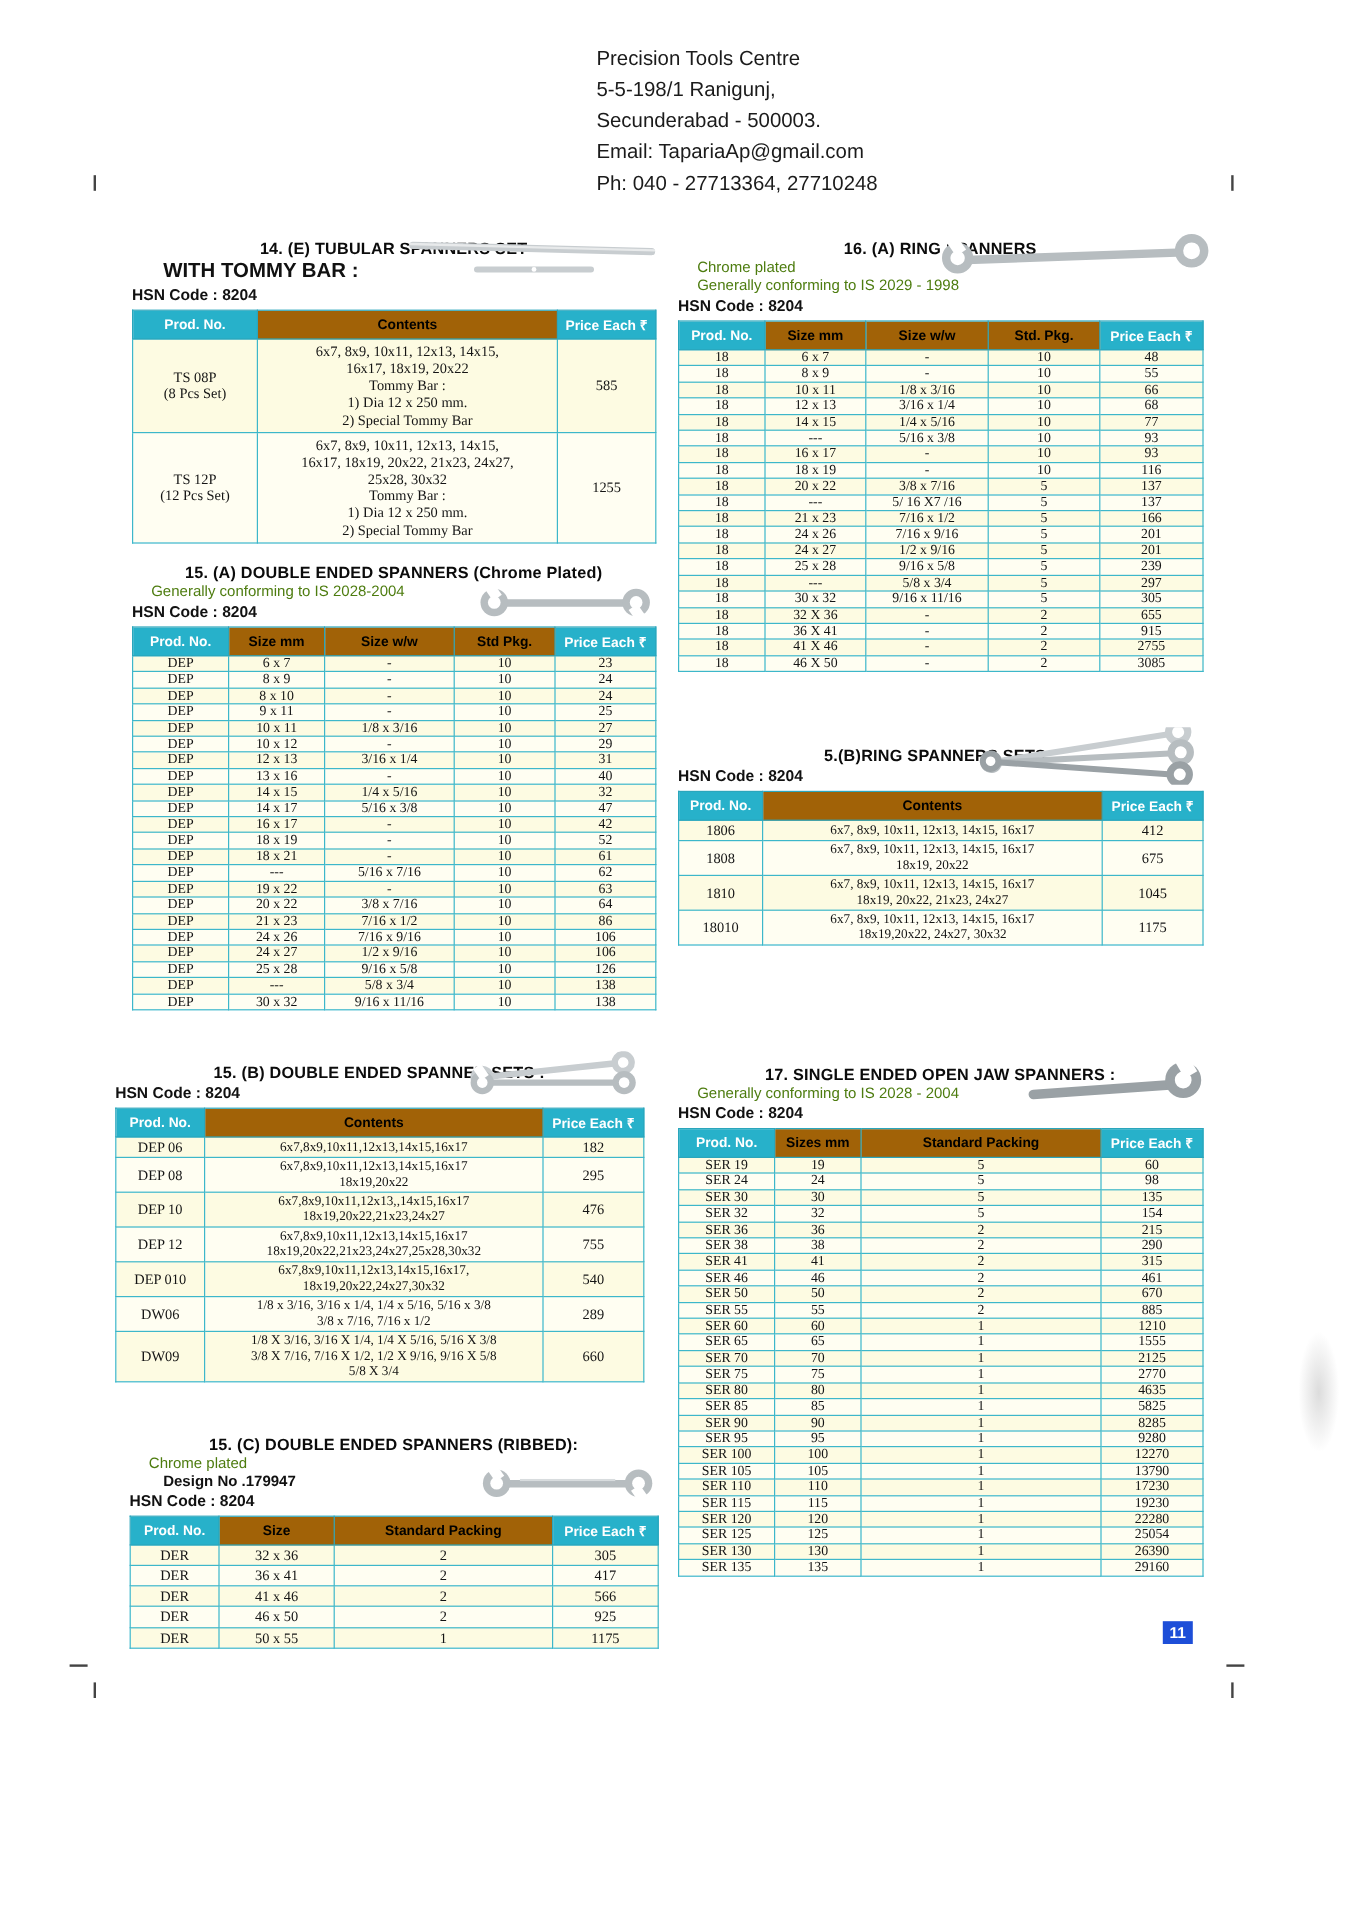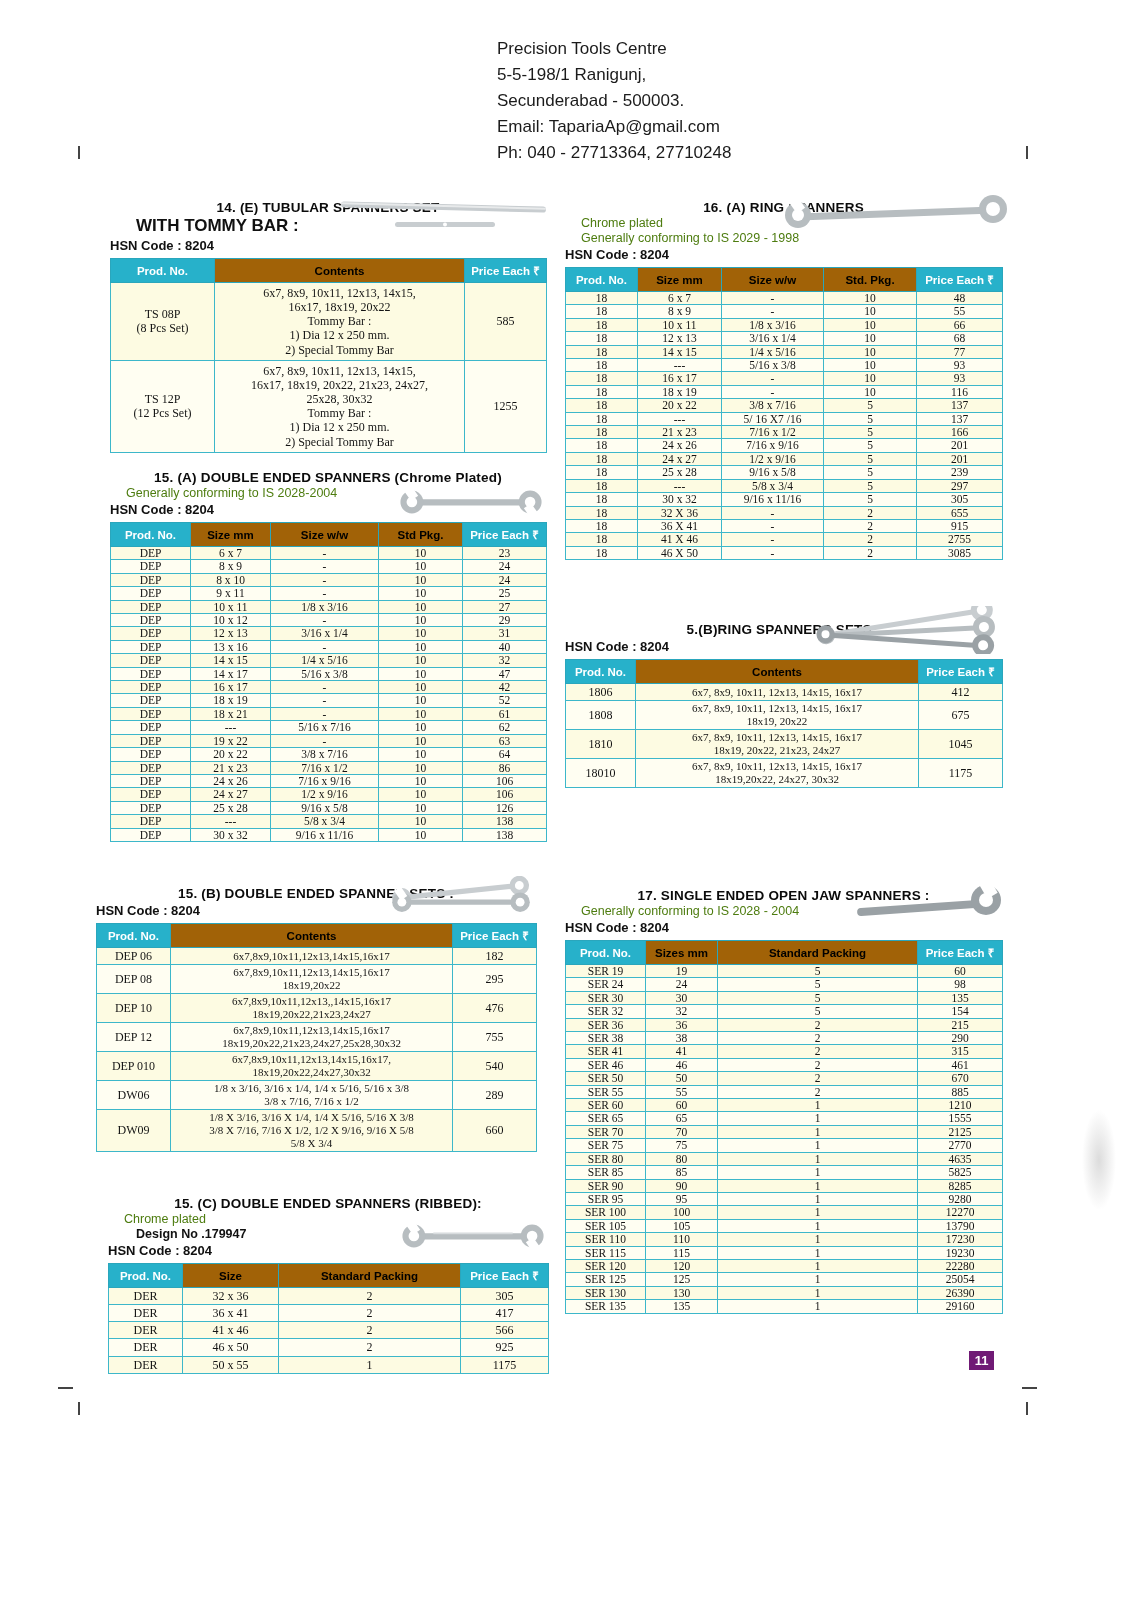--- a/index.html
+++ b/index.html
@@ -25,21 +25,21 @@
        text-align:center; vertical-align:middle; padding:1px 2px; white-space:pre-line;
        line-height:1.18; color:#141414; }
   tbody tr:nth-child(odd) td { background:#fdfbe2; }
   tbody tr:nth-child(even) td { background:#fffef2; }
 
   .dense td { line-height:1.08; padding:0 2px; font-size:11.5px; }
   .t15b td:nth-child(2), .t16b td:nth-child(2) { font-size:11px; }
   .t14e td { padding:3px 2px; }
 
   .page-badge { position:absolute; left:969px; top:1351px; width:25px; height:19px;
-                background:#701a75; color:#fff; font-weight:bold; font-size:13px;
+                background:#1d4ed8; color:#fff; font-weight:bold; font-size:13px;
                 text-align:center; line-height:19px; }
 
   .mark { position:absolute; background:#444; }
   .smudge { position:absolute; left:1082px; top:1110px; width:34px; height:100px;
             background:radial-gradient(closest-side,#dcdcdc,rgba(255,255,255,0)); }
 
   svg .metal { fill:#b7bdc0; }
   svg .metal2 { fill:#c8cdd0; }
   svg .dark { fill:#9aa1a5; }
 </style>

